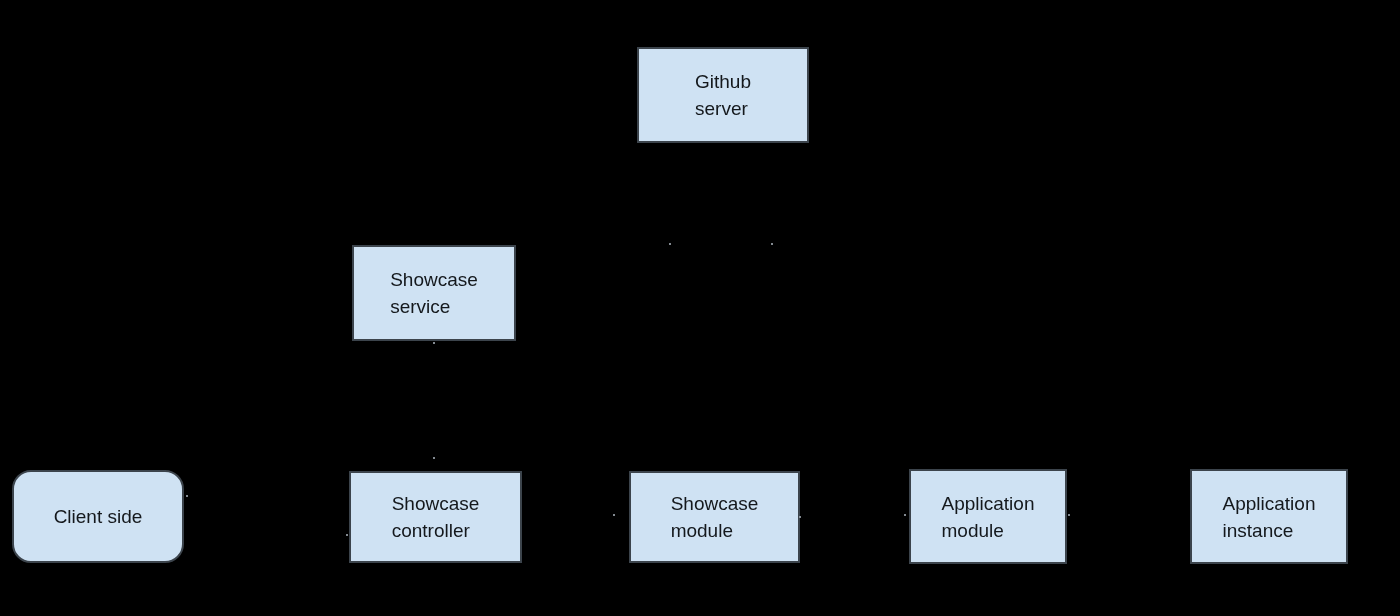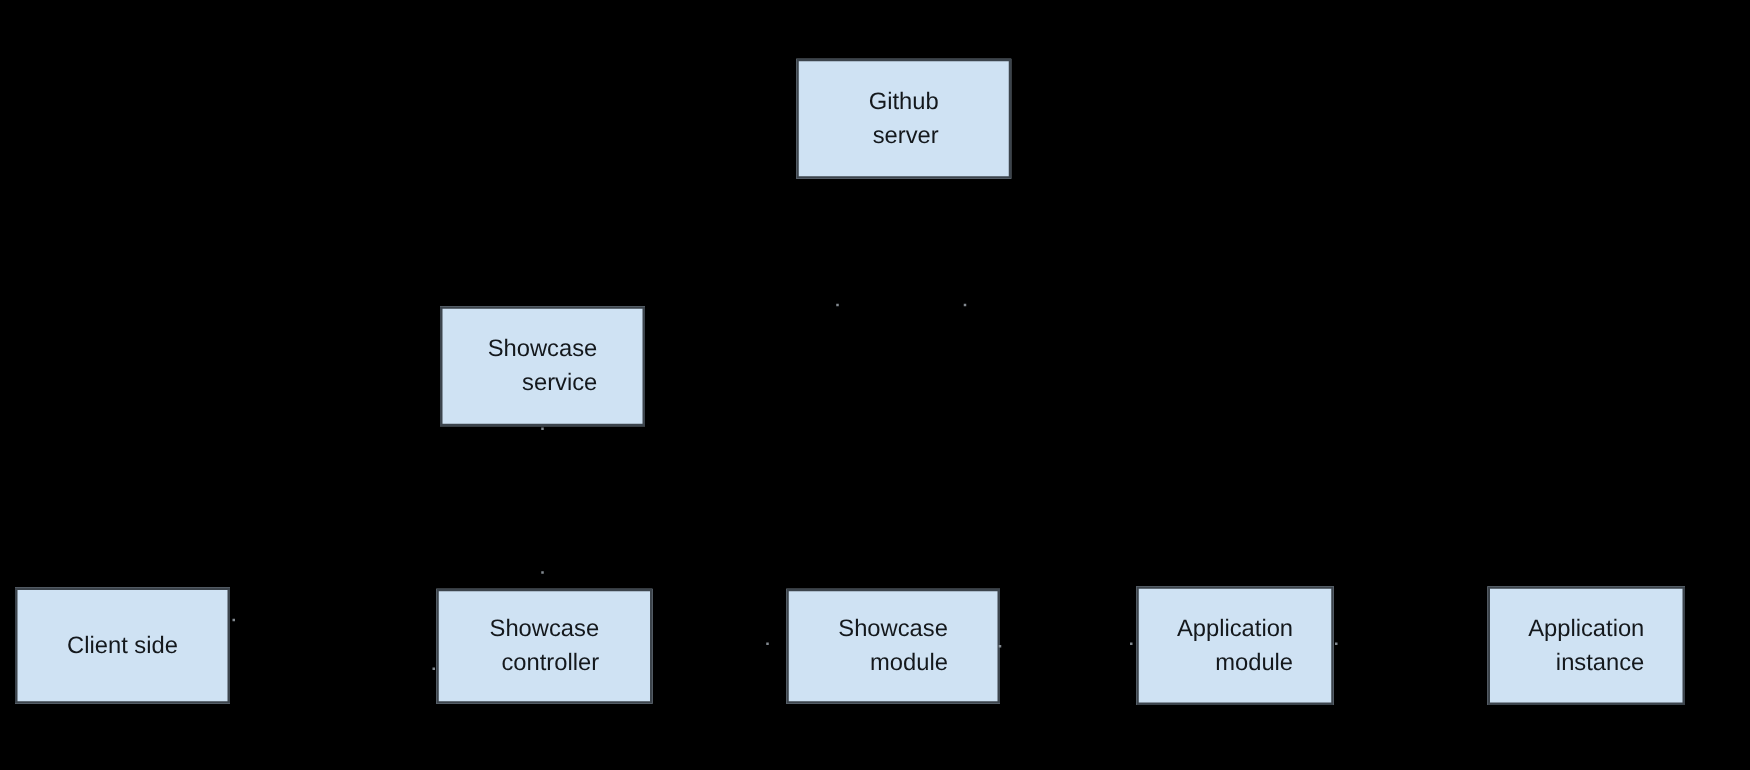--- a/index.html
+++ b/index.html
@@ -17,33 +17,33 @@
     font-family:"Liberation Sans", sans-serif;
   }
   .node{
     position:absolute;
     box-sizing:border-box;
     background:var(--node-fill);
     border:2px solid var(--node-edge);
     display:flex;
     align-items:center;
     justify-content:center;
-    text-align:right;
+    text-align:left;
   }
   .node .label{
     color:var(--node-text);
     font-size:19px;
     line-height:27px;
     white-space:pre-line;
   }
   
   .n-github-server       {left:637px; top:47px;  width:172px; height:96px;}
   .n-showcase-service    {left:352px; top:245px; width:164px; height:96px;}
   .n-http-service        {left:632px; top:246px; width:165px; height:95px;}
-  .n-client-side         {left:12px;  top:470px; width:172px; height:93px;}
+  .n-client-side         {left:12px;  top:470px; width:172px; height:93px;border-radius:19px;}
   .n-showcase-controller {left:349px; top:471px; width:173px; height:92px;}
   .n-showcase-module     {left:629px; top:471px; width:171px; height:92px;}
   .n-application-module  {left:909px; top:469px; width:158px; height:95px;}
   .n-application-instance{left:1190px;top:469px; width:158px; height:95px;}
   
   .speck{
     position:absolute;
     width:2px;height:2px;
     background:#99a1a9;
     opacity:.85;

